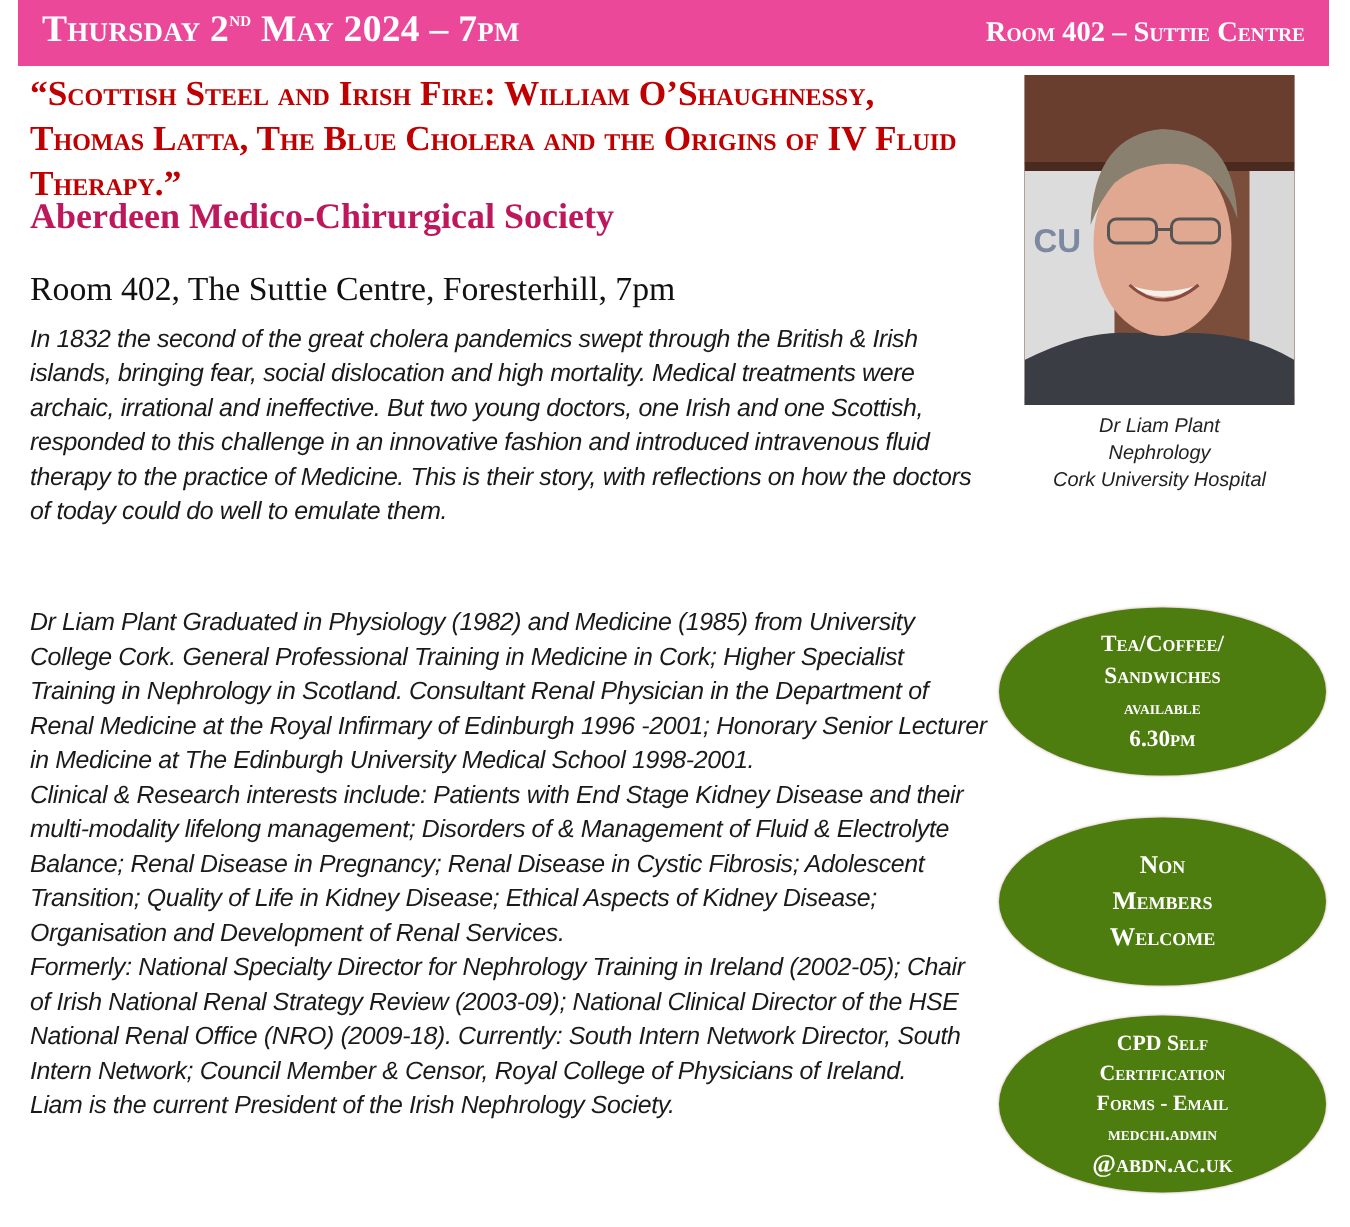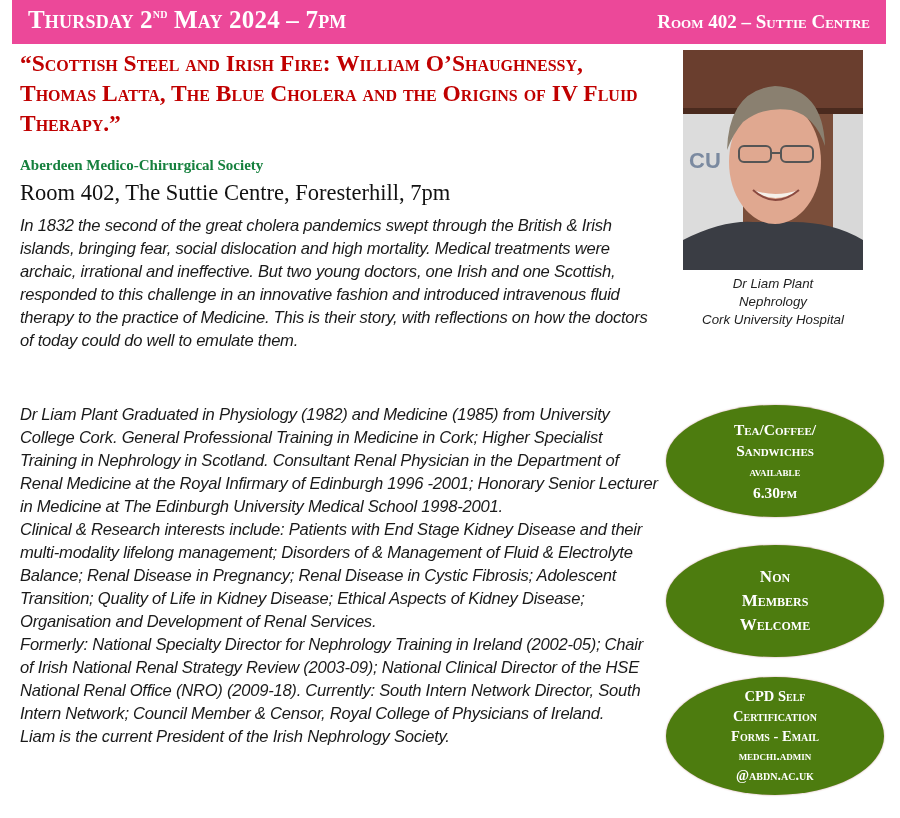--- a/index.html
+++ b/index.html
@@ -11,23 +11,23 @@
   }
   .banner .left { position: absolute; left: 16px; top: 6px; font-size: 25px; font-variant: small-caps; letter-spacing: 0.2px; }
   .banner .left sup { font-size: 14px; vertical-align: 10px; }
   .banner .right { position: absolute; right: 16px; top: 11px; font-size: 19px; font-variant: small-caps; }
   .title {
     position: absolute; left: 20px; top: 48px; width: 640px;
     font-family: "Liberation Serif", serif; font-weight: bold; color: #c00000;
     font-size: 23.5px; line-height: 30px; font-variant: small-caps;
   }
   .society {
-    position: absolute; left: 20px; top: 157px;
-    font-family: "Liberation Serif", serif; font-weight: bold; color: #15803d;
-    font-size: 15px;
+    position: absolute; left: 20px; top: 132px;
+    font-family: "Liberation Serif", serif; font-weight: bold; color: #be185d;
+    font-size: 24px;
   }
   .venue {
     position: absolute; left: 20px; top: 180px;
     font-family: "Liberation Serif", serif; color: #111; font-size: 22.5px;
   }
   .body-text {
     position: absolute; left: 20px; width: 640px;
     font-family: "Liberation Sans", sans-serif; font-style: italic; color: #1a1a1a;
     font-size: 16.6px; line-height: 23px; letter-spacing: -0.25px;
   }
@@ -113,14 +113,14 @@
   <span>Non</span>
   <span>Members</span>
   <span>Welcome</span>
 </div>
 
 <div class="oval oval3">
   <span>CPD Self</span>
   <span>Certification</span>
   <span>Forms - Email</span>
   <span style="font-size:13px;">medchi.admin</span>
-  <span style="font-size:14px;">@abdn.ac.uk</span>
+  <span style="font-size:17px;">@abdn.ac.uk</span>
 </div>
 
 </body></html>

